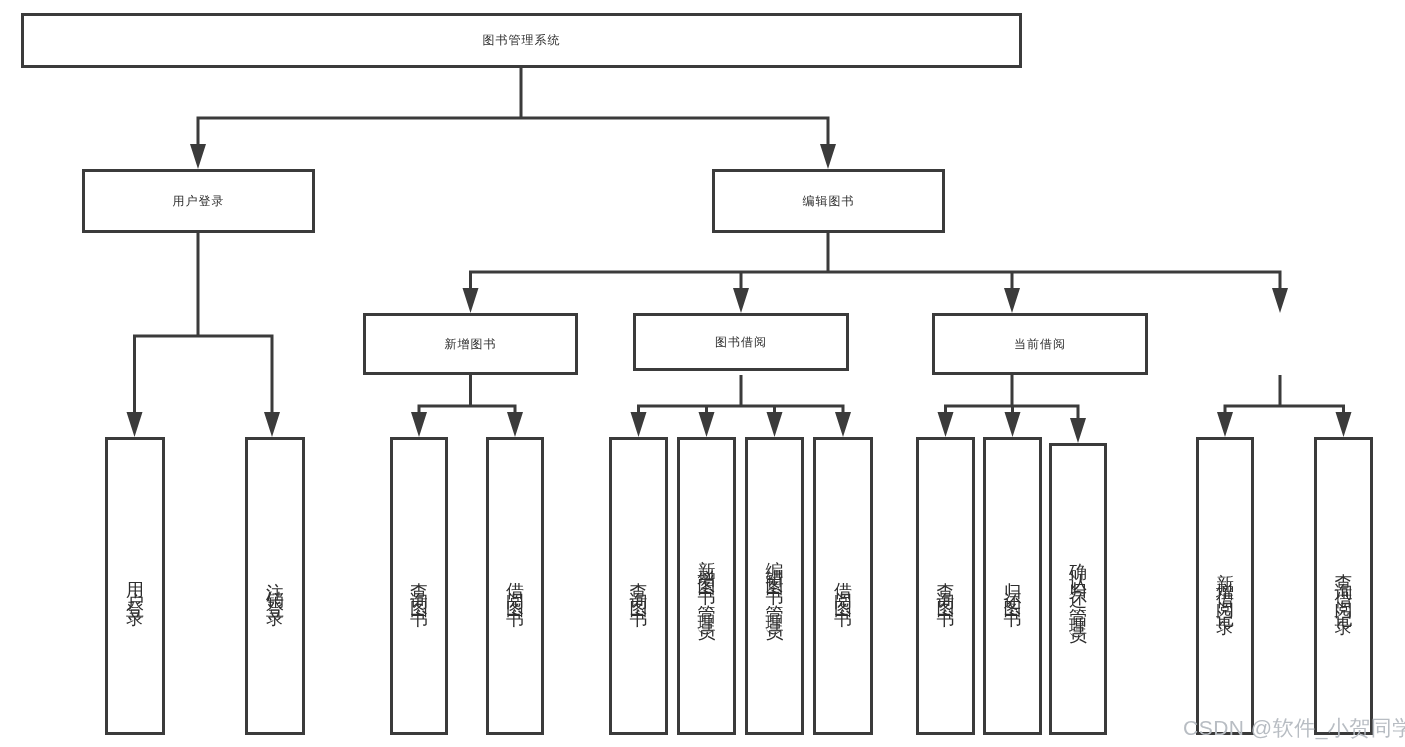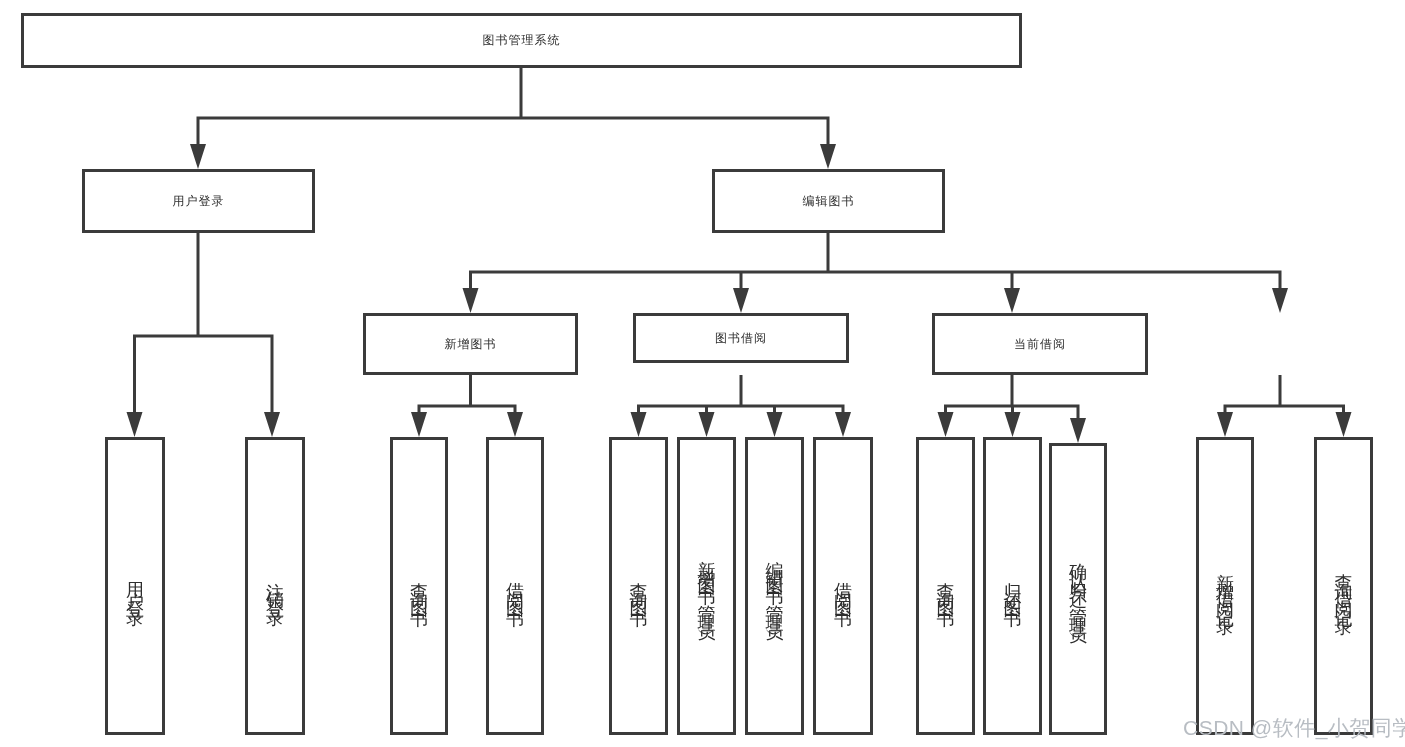--- a/index.html
+++ b/index.html
@@ -65,21 +65,21 @@
   <div class="node h-node" style="left:82px;top:169px;width:233px;height:64px;">
     <span>用户登录</span>
   </div>
   <div class="node h-node" style="left:712px;top:169px;width:233px;height:64px;">
     <span>编辑图书</span>
   </div>
 
   <div class="node h-node" style="left:363px;top:313px;width:215px;height:62px;">
     <span>新增图书</span>
   </div>
-  <div class="node h-node" style="left:633px;top:313px;width:216px;height:50px;">
+  <div class="node h-node" style="left:633px;top:313px;width:216px;height:58px;">
     <span>图书借阅</span>
   </div>
   <div class="node h-node" style="left:904px;top:313px;width:216px;height:62px;margin-left:28px;">
     <span>当前借阅</span>
   </div>
 
   <div class="node v-node" style="left:105px;top:437px;width:60px;height:298px;">
     <span>用户登录</span>
   </div>
   <div class="node v-node" style="left:245px;top:437px;width:60px;height:298px;">

